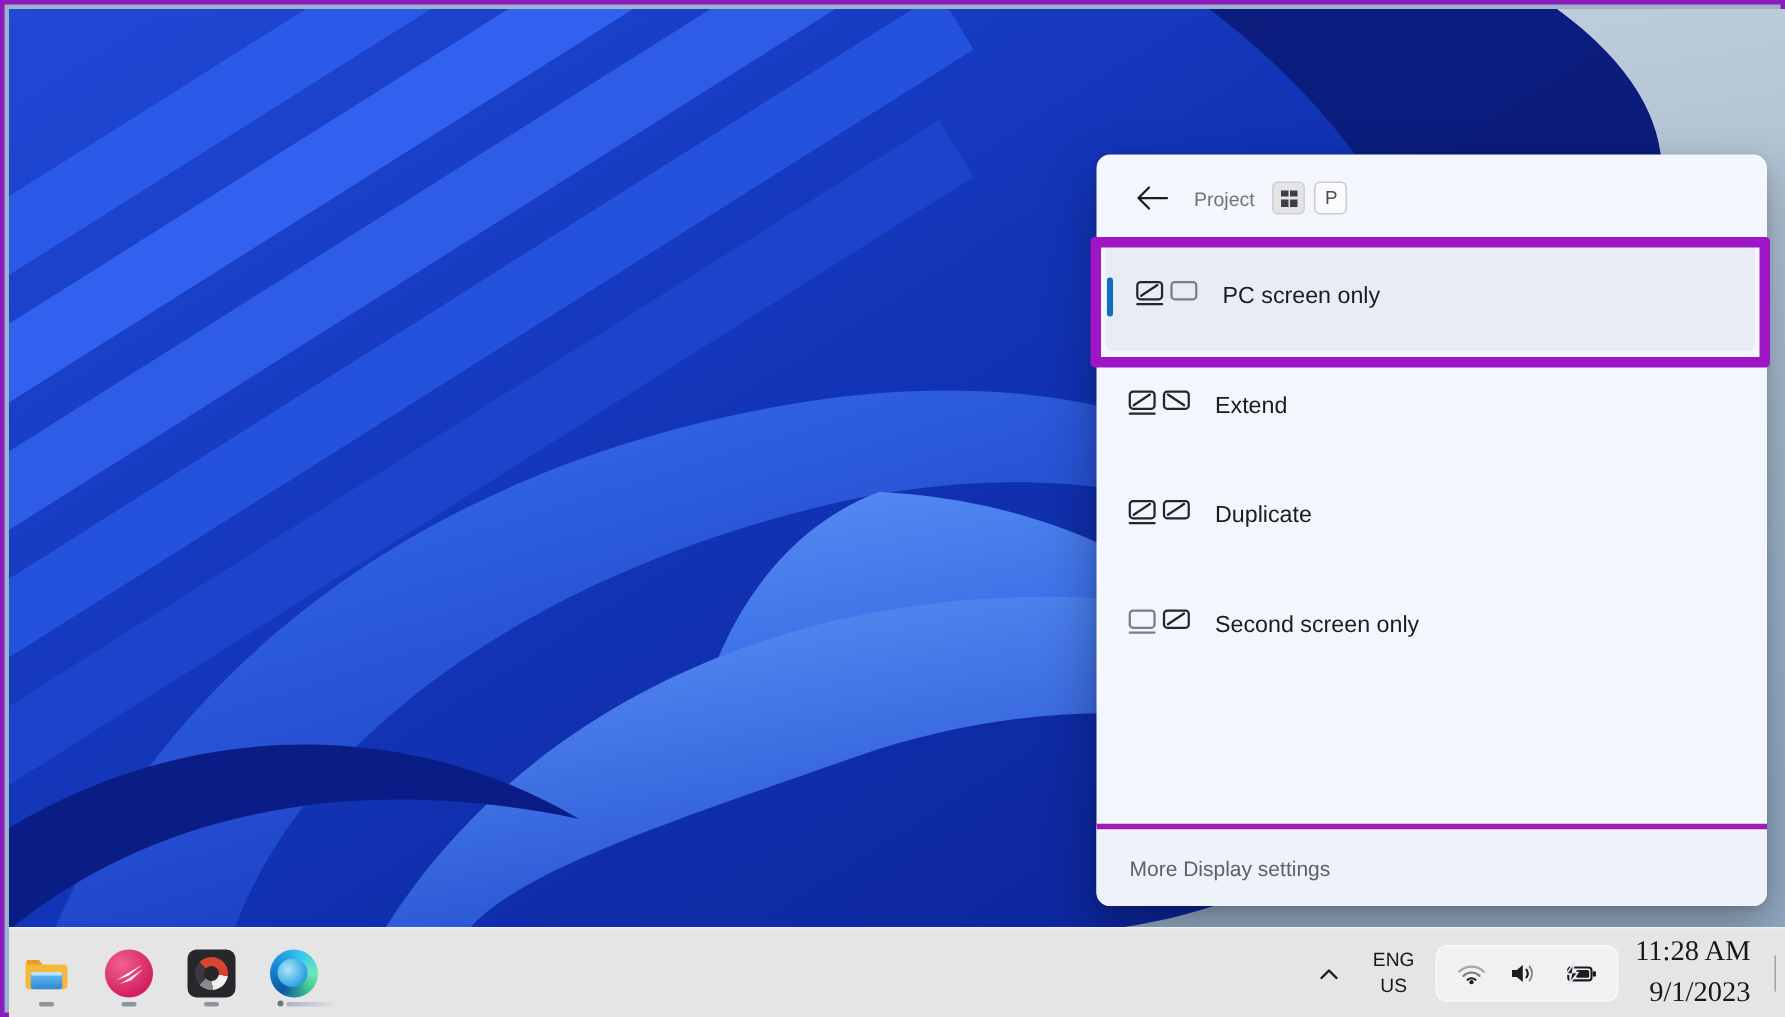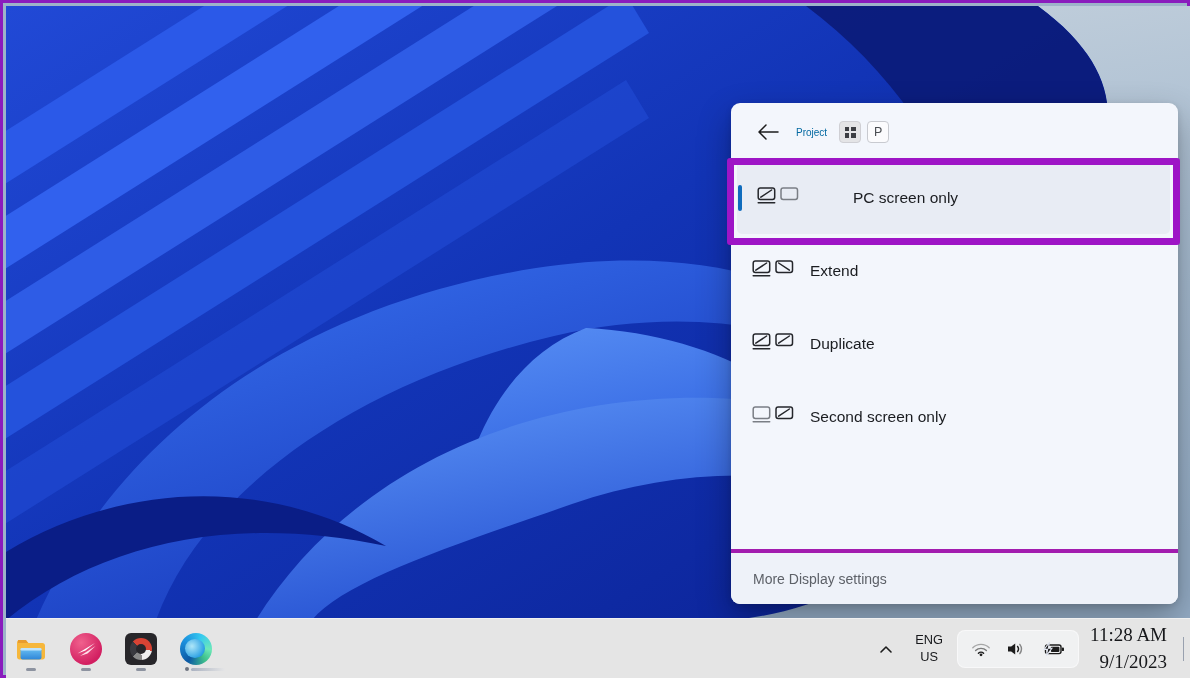--- a/index.html
+++ b/index.html
@@ -13,34 +13,34 @@
   .wallpaper { position:absolute; inset:0; }
   .wallpaper svg { display:block; }
 
   
   .panel { position:absolute; left:725px; top:97px; width:447px; height:501px;
     background:#f3f6fc; border-radius:9px;
     box-shadow:0 14px 34px rgba(0,0,0,.30), 0 2px 6px rgba(0,0,0,.12); }
   .panel-header { position:absolute; top:0; left:0; right:0; height:58px;
     display:flex; align-items:center; padding-left:24px; }
   .back-btn { width:26px; height:20px; display:grid; place-items:center; cursor:pointer; }
-  .panel-title { margin-left:15px; font-size:10px; color:#0369a1; }
+  .panel-title { margin-left:15px; font-size:13px; color:#737373; }
   .badges { display:flex; gap:6px; margin-left:12px; align-items:center; }
   .key-badge { min-width:22px; height:22px; border-radius:4px; display:grid;
     place-items:center; font-size:12.5px; color:#4a4d52; }
   .key-badge.win { background:#e4e4e6; border:1px solid #cfcfd4; }
   .key-badge.letter { background:#fbfbfd; border:1px solid #c8cad0; padding:0 5px; }
   .winlogo { width:11px; height:11px; display:grid; grid-template-columns:1fr 1fr;
     gap:1.4px; }
   .winlogo span { background:#3c3e43; }
 
   .option-list { position:absolute; top:58px; left:6px; right:8px; }
   .option-row { height:73px; display:flex; align-items:center; padding-left:15px;
     border-radius:5px; cursor:pointer; }
-  .option-row.selected { background:#e8ecf4; position:relative;gap:38px; }
+  .option-row.selected { background:#e8ecf4; position:relative; }
   .option-row.selected::before { content:""; position:absolute; left:1px; top:50%;
     transform:translateY(-50%); width:4px; height:26px; border-radius:2px;
     background:#0f6cbd; }
   .option-row.selected { padding-left:20px; }
   .opt-icon { width:44px; height:26px; flex:0 0 auto; }
   .opt-label { margin-left:14px; font-size:15.5px; color:#1a1c20; }
 
   .annotation-box { position:absolute; left:-4px; right:-2px; top:55px; height:87px;
     border:7px solid #9e15c6; border-radius:3px; pointer-events:none; z-index:5; }
 

